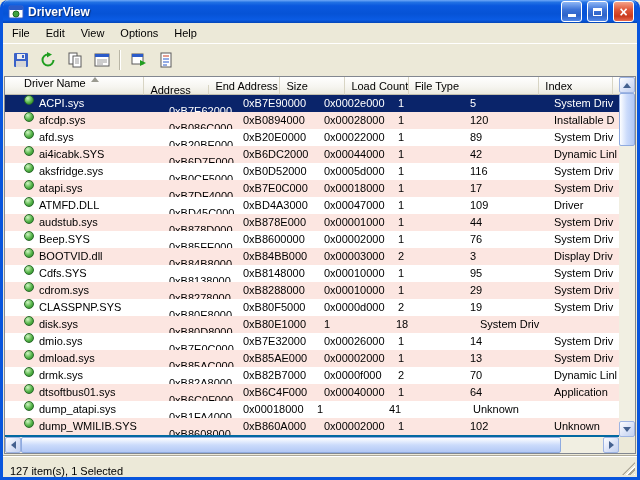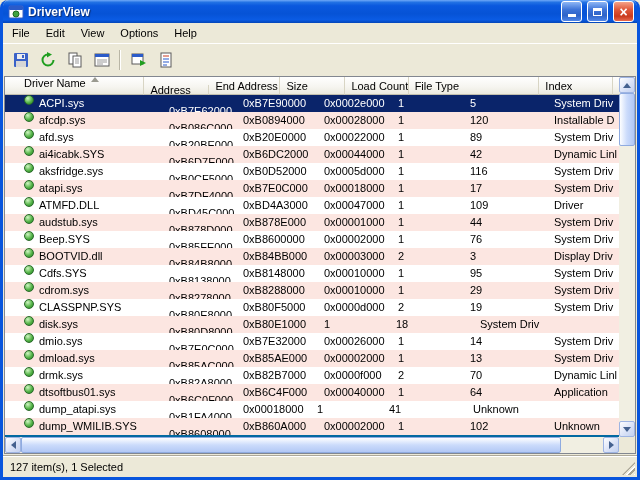--- a/index.html
+++ b/index.html
@@ -83,21 +83,21 @@
   }
   .h-thumb{width:540px;height:16px;box-sizing:border-box;background:linear-gradient(180deg,#FDFEFF,#CBDBFB 50%,#B2C8F5);border:1px solid #8FABE0;border-radius:2px;}
   .v-thumb{height:53px;width:16px;box-sizing:border-box;background:linear-gradient(90deg,#FDFEFF,#CBDBFB 50%,#B2C8F5);border:1px solid #8FABE0;border-radius:2px;}
   .corner{flex:0 0 16px;height:16px;background:#ECE9D8;}
   .tri-up{width:0;height:0;border-left:4px solid transparent;border-right:4px solid transparent;border-bottom:5px solid #44618F;}
   .tri-down{width:0;height:0;border-left:4px solid transparent;border-right:4px solid transparent;border-top:5px solid #44618F;}
   .tri-left{width:0;height:0;border-top:4px solid transparent;border-bottom:4px solid transparent;border-right:5px solid #44618F;}
   .tri-right{width:0;height:0;border-top:4px solid transparent;border-bottom:4px solid transparent;border-left:5px solid #44618F;}
   
   .statusbar{
-    flex:0 0 21px;display:flex;align-items:center;padding-left:7px;
+    flex:0 0 21px;display:flex;align-items:flex-end;padding-left:7px;
     background:#ECE9D8;border-top:1px solid #ACA899;box-shadow:inset 0 1px 0 #FFFFFF;
     position:relative;
   }
   .grip{
     position:absolute;right:2px;bottom:2px;width:13px;height:13px;
     background:repeating-linear-gradient(135deg,#ECE9D8 0 2px,#FFFFFF 2px 3px,#A8A494 3px 5px);
     clip-path:polygon(100% 0,100% 100%,0 100%);
   }
 </style>
 </head>

